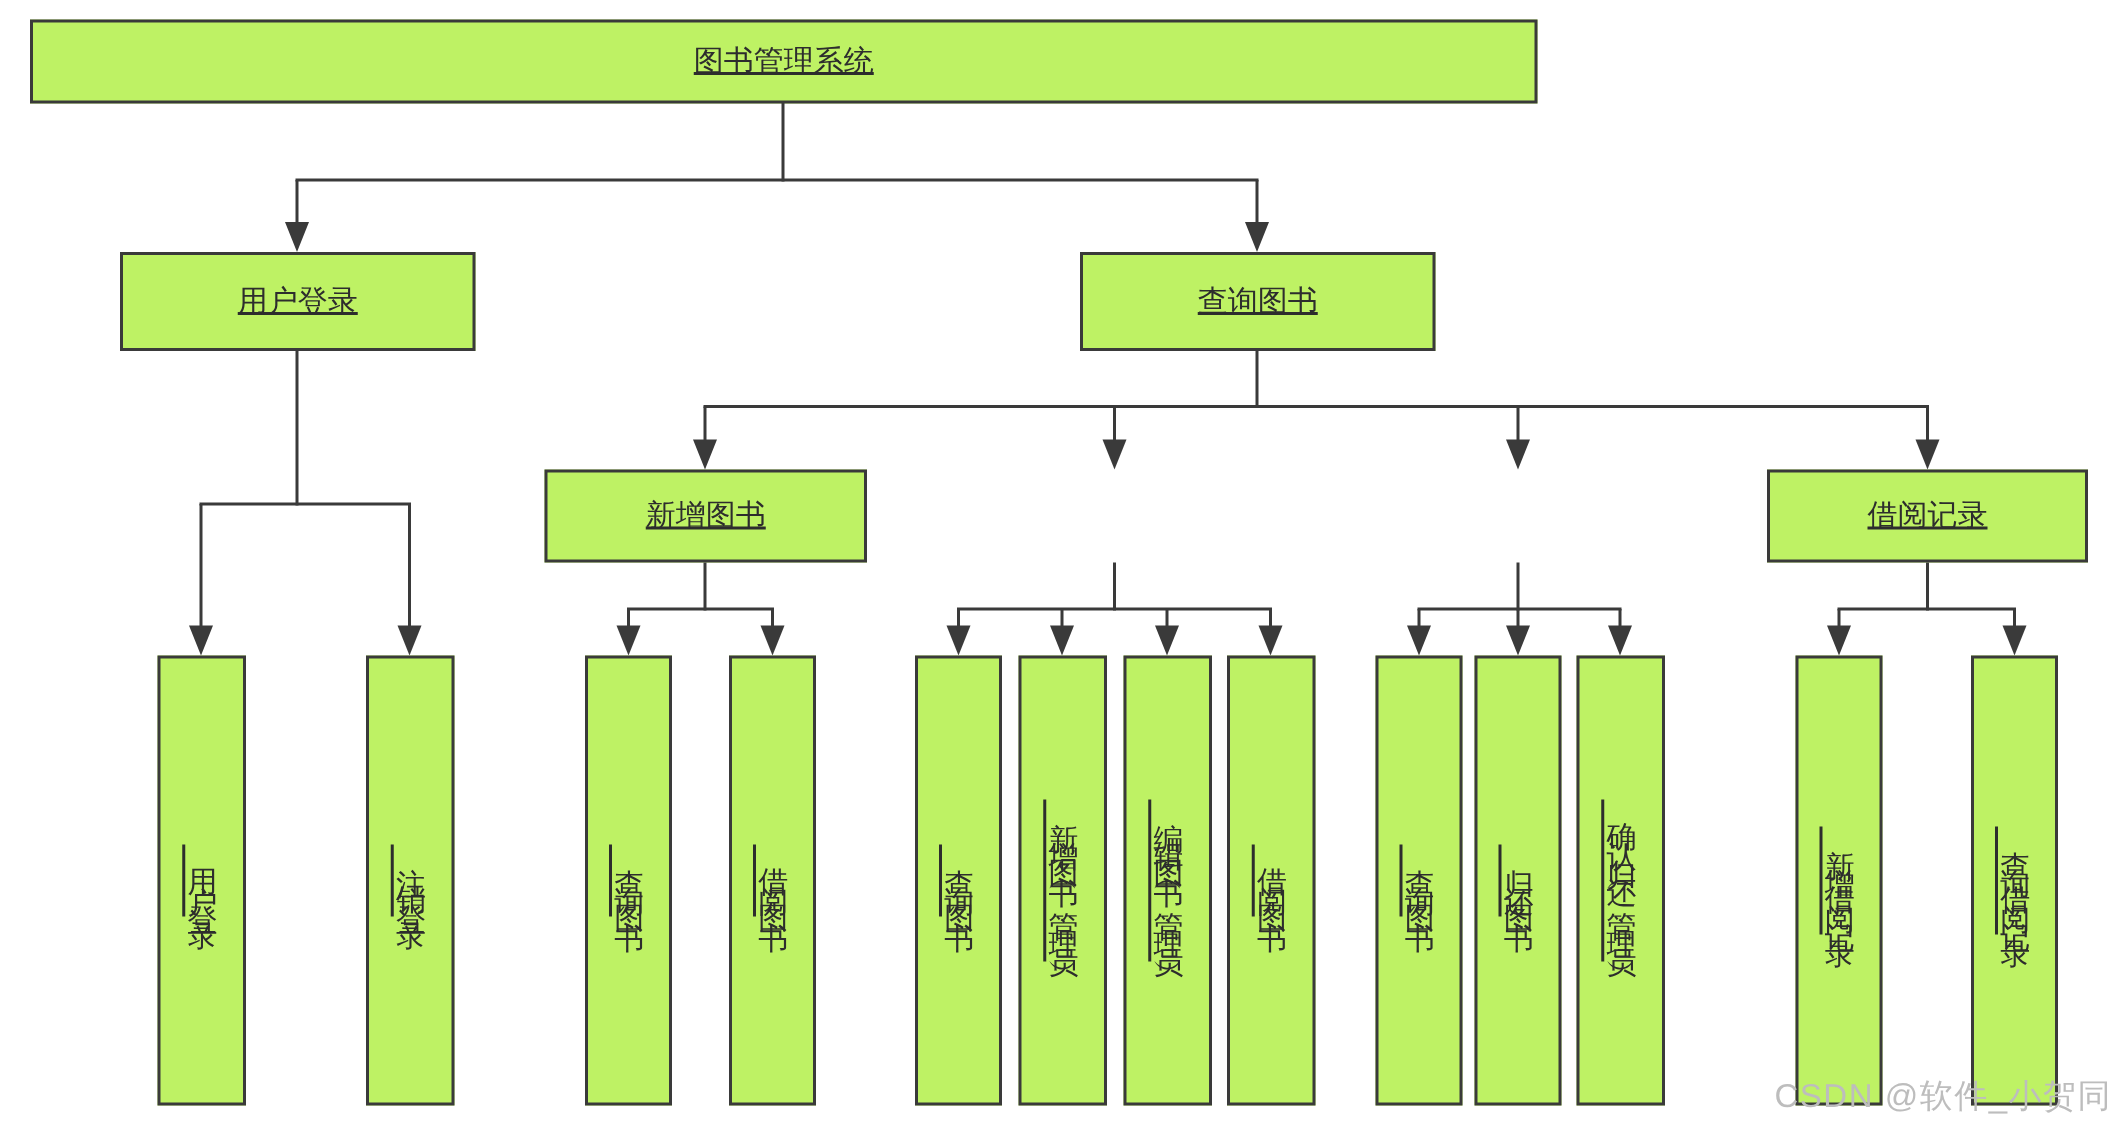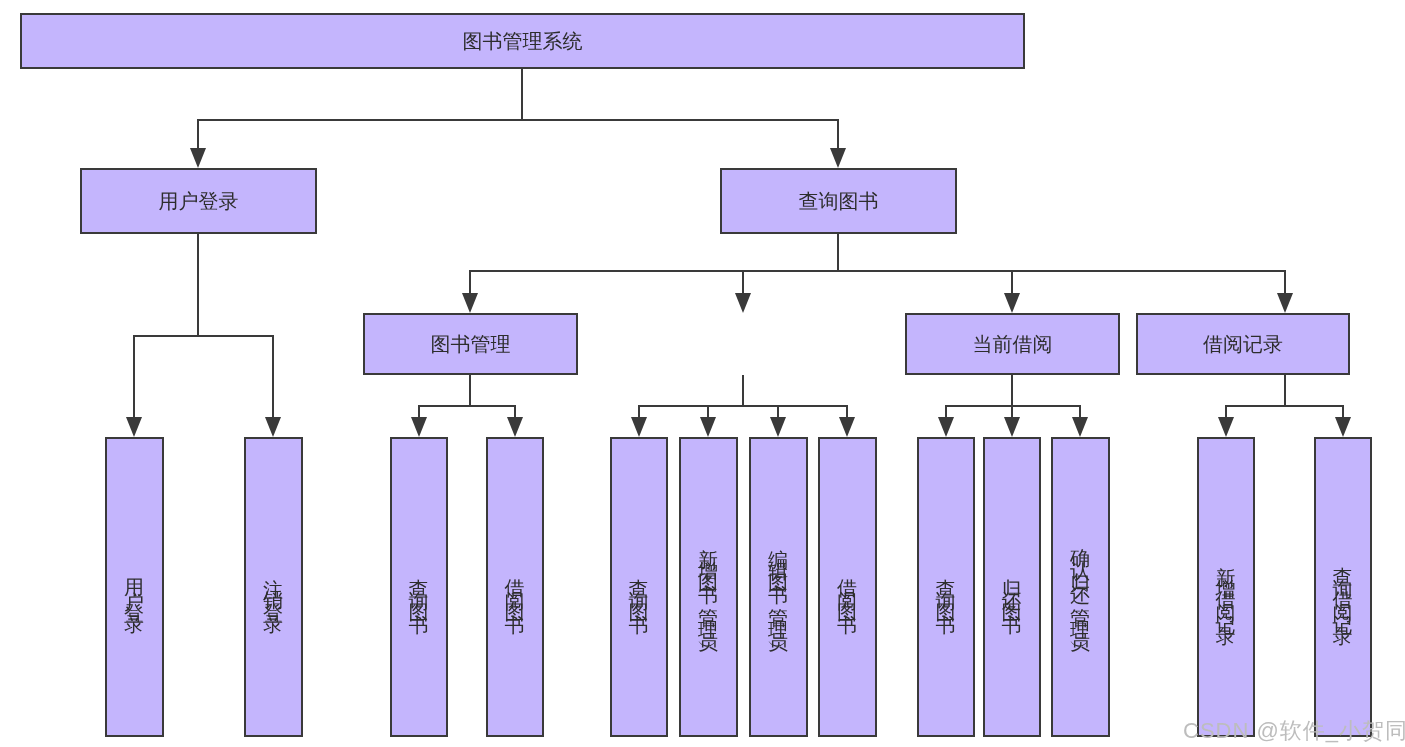--- a/index.html
+++ b/index.html
@@ -1,23 +1,23 @@
 <!DOCTYPE html>
 <html><head>
 <meta charset="utf-8">
 <style>
   html,body{margin:0;padding:0;background:#ffffff;}
   #canvas{
     position:relative;width:1405px;height:747px;background:#ffffff;overflow:hidden;
     font-family:"Liberation Sans",sans-serif;color:#2d2d2d;
   }
   .box{
-    position:absolute;box-sizing:border-box;border:2px solid #3a3a3a;background:#c4b5fd;
+    position:absolute;box-sizing:border-box;border:2px solid #3a3a3a;background:#bef264;
     display:flex;align-items:center;justify-content:center;
-    font-size:20px;line-height:1;color:#2d2d2d;white-space:nowrap;
+    font-size:20px;line-height:1;color:#2d2d2d;white-space:nowrap;text-decoration:underline;
   }
   .vbox{
     writing-mode:vertical-rl;text-orientation:mixed;letter-spacing:12px;white-space:normal;
   }
   .hline{position:absolute;height:2px;background:#3a3a3a;}
   .vline{position:absolute;width:2px;background:#3a3a3a;}
   .arrow{
     position:absolute;width:0;height:0;
     border-left:8px solid transparent;border-right:8px solid transparent;
     border-top:20px solid #3a3a3a;
@@ -30,23 +30,22 @@
 </head>
 <body>
 
 <div id="canvas">
 
   <div class="box" style="left:20px;top:13px;width:1005px;height:56px">图书管理系统</div>
 
   <div class="box" style="left:80px;top:168px;width:237px;height:66px">用户登录</div>
   <div class="box" style="left:720px;top:168px;width:237px;height:66px">查询图书</div>
 
-  <div class="box" style="left:363px;top:313px;width:215px;height:62px">图书管理</div>
-  <div class="box" style="left:905px;top:313px;width:215px;height:62px">当前借阅</div>
-  <div class="box" style="left:1136px;top:313px;width:214px;height:62px">借阅记录</div>
+  <div class="box" style="left:363px;top:313px;width:215px;height:62px">新增图书</div>
+  <div class="box" style="left:1178px;top:313px;width:214px;height:62px">借阅记录</div>
 
   <div class="box vbox" style="left:105px;top:437px;width:59px;height:300px">用户登录</div>
   <div class="box vbox" style="left:244px;top:437px;width:59px;height:300px">注销登录</div>
 
   <div class="box vbox" style="left:390px;top:437px;width:58px;height:300px">查询图书</div>
   <div class="box vbox" style="left:486px;top:437px;width:58px;height:300px">借阅图书</div>
 
   <div class="box vbox" style="left:610px;top:437px;width:58px;height:300px">查询图书</div>
   <div class="box vbox" style="left:679px;top:437px;width:59px;height:300px">新增图书（管理员）</div>
   <div class="box vbox" style="left:749px;top:437px;width:59px;height:300px">编辑图书（管理员）</div>

